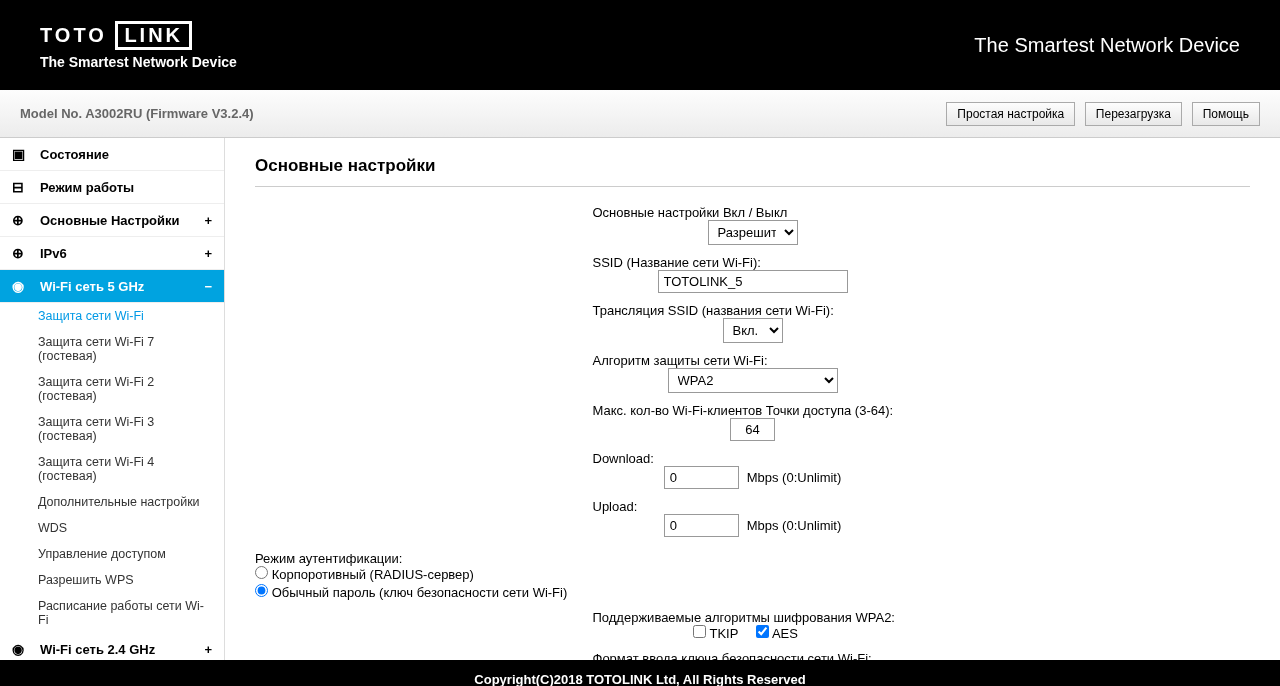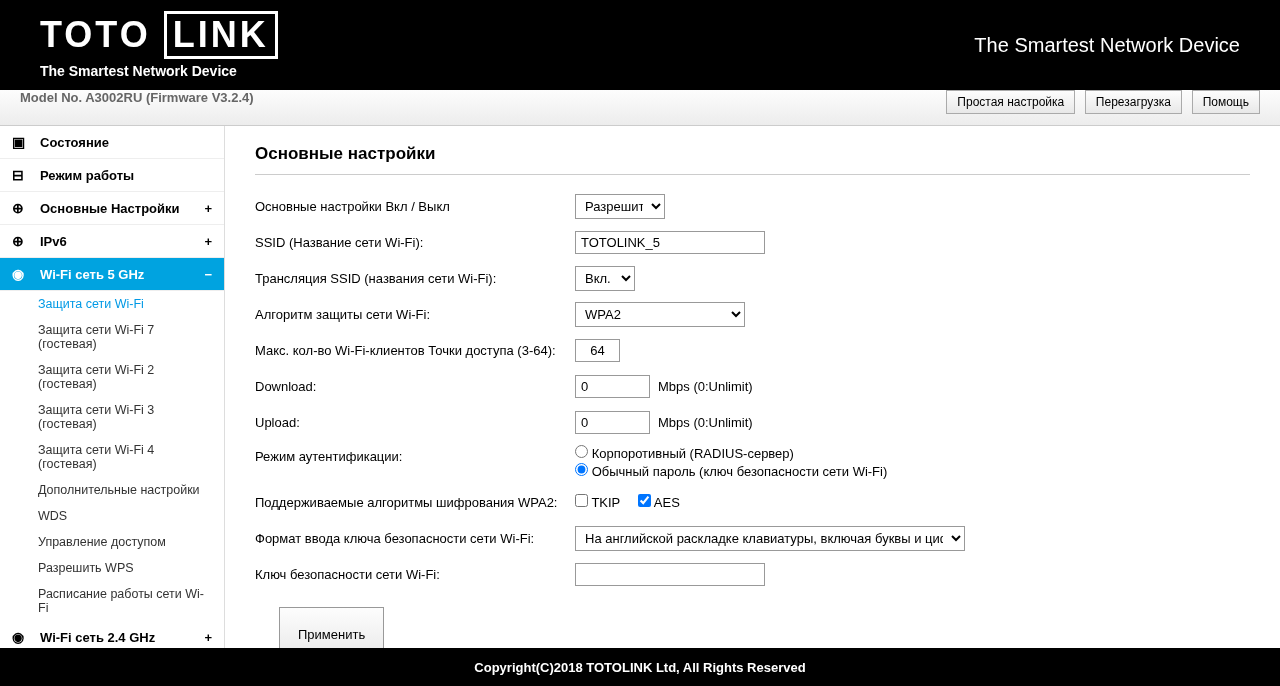--- a/index.html
+++ b/index.html
@@ -1,39 +1,39 @@
 <!DOCTYPE html>
 <html><head>
 <meta charset="utf-8">
 <style>
 * { margin:0; padding:0; box-sizing:border-box; font-family:Arial,Helvetica,sans-serif; }
 body { background:#fff; font-size:13px; }
 .header { background:#000; height:90px; display:flex; align-items:center; padding:0 40px; justify-content:space-between; }
 .logo { color:#fff; }
-.logo-top { font-size:36px; font-weight:bold; letter-spacing:3px; }
+.logo-top { font-size:20px; font-weight:bold; letter-spacing:3px; }
 .logo-box { border:3px solid #fff; padding:0 6px; display:inline-block; }
 .logo-sub { font-size:14px; font-weight:bold; margin-top:4px; }
 .header-right { color:#fff; font-size:20px; }
-.infobar { background:linear-gradient(#fdfdfd,#ececec); border-bottom:1px solid #ccc; height:36px; display:flex; align-items:flex-start; justify-content:space-between; padding:0 20px; }
+.infobar { background:linear-gradient(#fdfdfd,#ececec); border-bottom:1px solid #ccc; height:48px; display:flex; align-items:center; justify-content:space-between; padding:0 20px; }
 .model { font-weight:bold; font-size:13px; color:#666; }
 .infobar-buttons button { background:linear-gradient(#fdfdfd,#e8e8e8); border:1px solid #aaa; padding:4px 10px; font-size:12px; margin-left:6px; cursor:pointer; }
 .main { display:flex; height:522px; }
 .sidebar { width:225px; background:#fff; border-right:1px solid #ddd; overflow-y:auto; position:relative; }
 .sidebar::-webkit-scrollbar { width:10px; background:#f0f0f0; }
 .sidebar::-webkit-scrollbar-thumb { background:#c0c0c0; }
 .nav-item { display:flex; align-items:center; padding:8px 12px; border-bottom:1px solid #eee; font-size:13px; font-weight:bold; cursor:pointer; position:relative; }
 .nav-item .icon { width:20px; margin-right:8px; font-size:14px; }
 .nav-item .expand { position:absolute; right:12px; font-weight:bold; }
 .nav-item.active { background:#00a3e0; color:#fff; }
 .nav-sub { padding:6px 12px 6px 38px; font-size:12.5px; cursor:pointer; color:#333; }
 .nav-sub.active { color:#0099e5; }
 .content { flex:1; padding:18px 30px; overflow:auto; }
 .content h2 { font-size:17px; font-weight:bold; margin-bottom:10px; }
 hr { border:none; border-top:1px solid #ccc; margin-bottom:18px; }
-.form-row { display:flex; align-items:center; margin-bottom:10px; min-height:26px; }
+.form-row { display:flex; align-items:center; margin-bottom:10px; min-height:26px;flex-direction:column; }
 .form-label { width:320px; font-size:13px; }
 .form-control select, .form-control input[type=text] { border:1px solid #999; padding:3px 5px; font-size:13px; background:#fff; }
 .form-control .unit { margin-left:8px; font-size:13px; }
 .radio-group { display:flex; align-items:center; flex-wrap:wrap; gap:2px; }
 .radio-group label { font-size:13px; }
 .checkbox-group label { margin-right:14px; font-size:13px; }
 .apply-btn { background:linear-gradient(#fdfdfd,#e8e8e8); border:1px solid #999; padding:19px 18px; font-size:13px; cursor:pointer; margin-top:10px;margin-left:24px; }
 .footer { background:#000; color:#fff; text-align:center; padding:12px; font-size:13px; font-weight:bold; }
 </style>
 </head>

